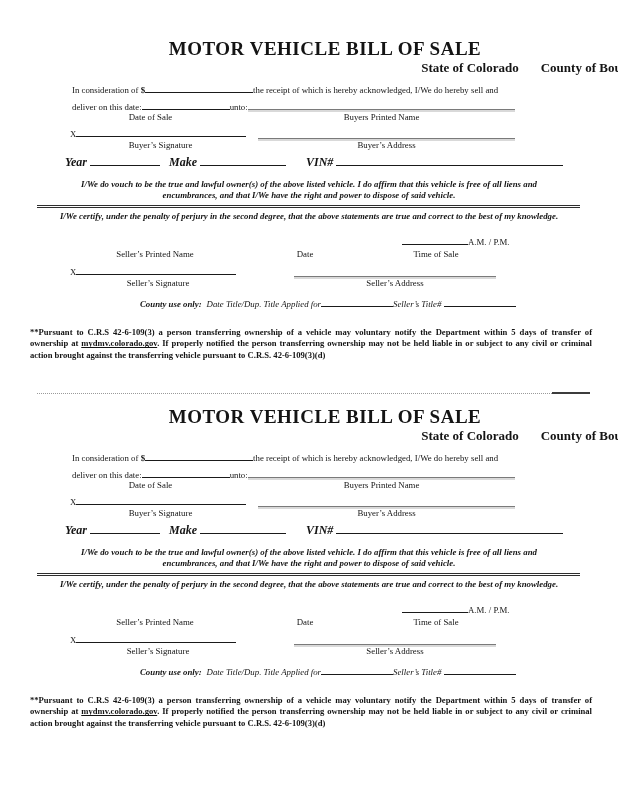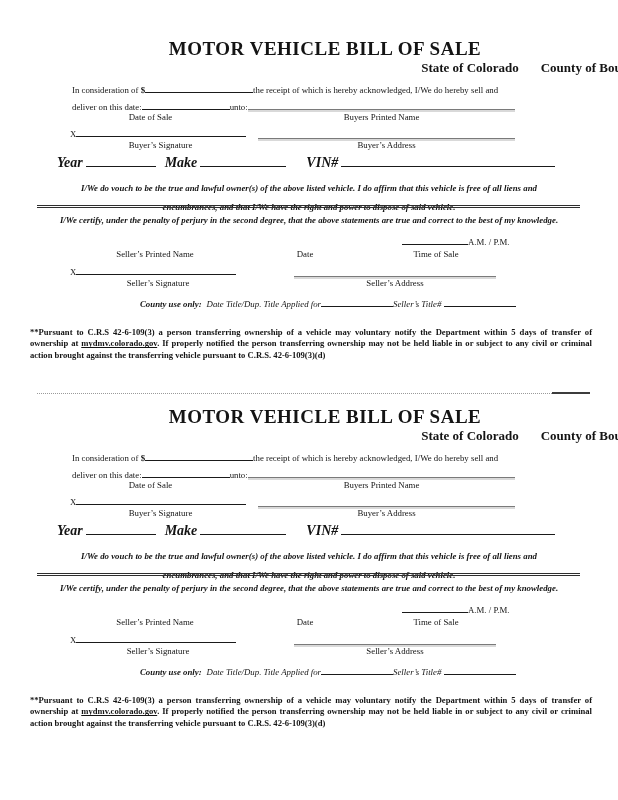--- a/index.html
+++ b/index.html
@@ -17,26 +17,26 @@
 
   .row { position:absolute; font-size:8.8px; white-space:nowrap; }
   .ul { display:inline-block; height:8px; border-bottom:1px solid #1a1a1a; vertical-align:baseline; }
   .sig { border-bottom-width:1.5px; }
   .bar { position:absolute; height:2px; background:#d9d9d9; border-top:1px solid #7a7a7a; }
   .lbl { position:absolute; font-size:8.8px; text-align:center; white-space:nowrap; }
   .bi { font-weight:bold; font-style:italic; }
   .it { font-style:italic;text-align:center; }
 
   .row-vehicle { position:absolute; display:flex; align-items:baseline;
-    font-size:14px; font-weight:bold; font-style:italic; }
+    font-size:12px; font-weight:bold; font-style:italic;margin-left:8px; }
   .row-vehicle .ul { border-bottom-width:1.4px; }
   .fill { flex:1; }
 
   .para { position:absolute; text-align:center; font-weight:bold; font-style:italic;
-    font-size:8.8px; line-height:19px; }
+    font-size:8.8px; line-height:11px; }
   .rule { position:absolute; height:1px; border-top:1px solid #2e2e2e; border-bottom:1px solid #2e2e2e; }
 
   .footnote { position:absolute; font-weight:bold; font-size:8.6px; line-height:11.4px; text-align:justify; }
   .footnote .link { text-decoration:underline; color:inherit; font-weight:bold; cursor:pointer;margin-top:32px; }
 
   .cut-line { position:absolute; left:37px; width:553px; height:0; border-top:1.5px dotted #9a9a9a; }
   .cut-dark { position:absolute; display:block; right:0; top:-2px; width:38px; height:0; border-top:2px solid #3c3c3c; }
 
   .ml3 { margin-left:3px; } .ml5 { margin-left:5px; } .mr3 { margin-right:3px; }
 </style>

